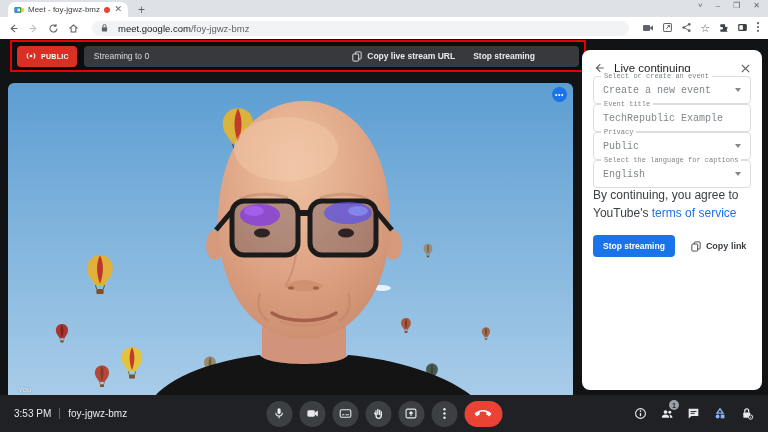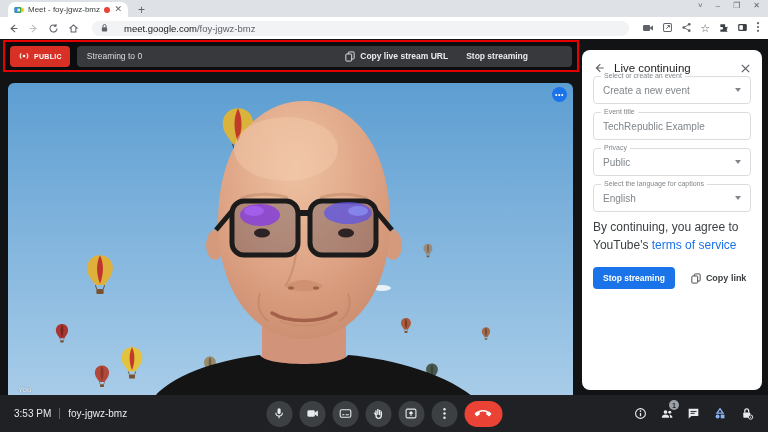--- a/index.html
+++ b/index.html
@@ -13,30 +13,30 @@
          display:flex; align-items:center; padding:0 6px; gap:4px; }
   .tab-title { flex:1; font-size:8px; color:#3c4043; white-space:nowrap; overflow:hidden; }
   .rec-dot { width:6px; height:6px; border-radius:50%; background:#ea4335; flex:0 0 auto; }
   .tab-close { font-size:9px; color:#5f6368; line-height:1; }
   .newtab { font-size:12px; color:#5f6368; margin-left:10px; margin-bottom:1px; line-height:1; }
   .win-controls { position:absolute; right:8px; top:2px; display:flex; gap:13px; color:#5f6368; font-size:8px; line-height:1; }
 
   .toolbar { height:22px; background:#fff; display:flex; align-items:center; padding:0 8px; gap:9px; }
   .navico { display:flex; align-items:center; }
   .urlbar { flex:1; height:15px; background:#f1f3f4; border-radius:8px; display:flex; align-items:center;
-            padding:0 8px; gap:15px; margin:0 4px; }
+            padding:0 8px; gap:9px; margin:0 4px; }
   .url-text { font-size:9.5px; color:#202124; white-space:nowrap; }
   .url-path { color:#5f6368; }
   .tb-right { display:flex; align-items:center; gap:8px; }
 
   
   .page { position:relative; width:768px; height:393px; background:#121314; overflow:hidden; }
 
   
-  .annotation { position:absolute; left:3px; top:1px; width:576px; height:32px;
+  .annotation { position:absolute; left:10px; top:1px; width:576px; height:32px;
                 border:2px solid #e60000; background:#0b0c0d; display:flex; align-items:center; padding:0 5px; gap:7px; }
   .public-badge { background:#d93025; color:#fff; font-size:7px; font-weight:bold; letter-spacing:.3px;
                   height:21px; padding:0 8px; border-radius:4px; display:flex; align-items:center; gap:4px; }
   .stream-pill { flex:1; height:21px; background:#37393c; border-radius:4px; display:flex; align-items:center;
                  padding:0 10px 0 10px; color:#e8eaed; font-size:8.5px; }
   .stream-status { color:#dadce0; }
   .stream-actions { margin-left:auto; display:flex; align-items:center; gap:18px; padding-right:34px; }
   .stream-action { display:flex; align-items:center; gap:5px; color:#e8eaed; font-weight:bold; font-size:8.5px; }
 
   
@@ -49,22 +49,22 @@
 
   
   .sidebar { position:absolute; left:582px; top:11px; width:180px; height:340px; background:#fff;
              border-radius:8px; padding:10px 11px 0 11px; }
   .sb-header { display:flex; align-items:center; gap:9px; height:16px; }
   .sb-title { font-size:11.5px; color:#202124; flex:1; }
   .sb-section { display:flex; align-items:center; margin:11px 0 12px; }
   .sb-section-label { font-size:7px; font-weight:bold; letter-spacing:.6px; color:#5f6368; }
   .live-pill { margin-left:auto; background:#d93025; color:#fff; font-size:8px; font-weight:bold;
                padding:2.5px 9px; border-radius:9px; }
-  .field { position:relative; border:1px solid #dadce0; border-radius:4px; height:28px; margin-bottom:8px;
-           display:flex; align-items:center; padding:0 9px; }
+  .field { position:relative; border:1px solid #dadce0; border-radius:4px; height:28px; margin-bottom:0;
+           display:flex; align-items:center; padding:0 9px;font-family:Liberation Mono, monospace; }
   .field-label { position:absolute; top:-5px; left:7px; background:#fff; padding:0 3px; font-size:7px; color:#80868b; white-space:nowrap; }
   .field-value { flex:1; font-size:10px; color:#80868b; white-space:nowrap; overflow:hidden; }
   .caret { width:0; height:0; border-left:3.5px solid transparent; border-right:3.5px solid transparent;
            border-top:4px solid #80868b; }
   .terms { font-size:12px; color:#3c4043; line-height:1.5; margin:-2px 0 13px; }
   .terms a { color:#1a73e8; text-decoration:none; }
   .sb-actions { display:flex; align-items:center; gap:16px; }
   .stop-btn { background:#1a73e8; color:#fff; border:none; font-family:inherit; font-size:8.5px; font-weight:bold;
               padding:6px 10px; border-radius:4px; }
   .copy-link { display:flex; align-items:center; gap:5px; font-size:9px; font-weight:bold; color:#3c4043; }

